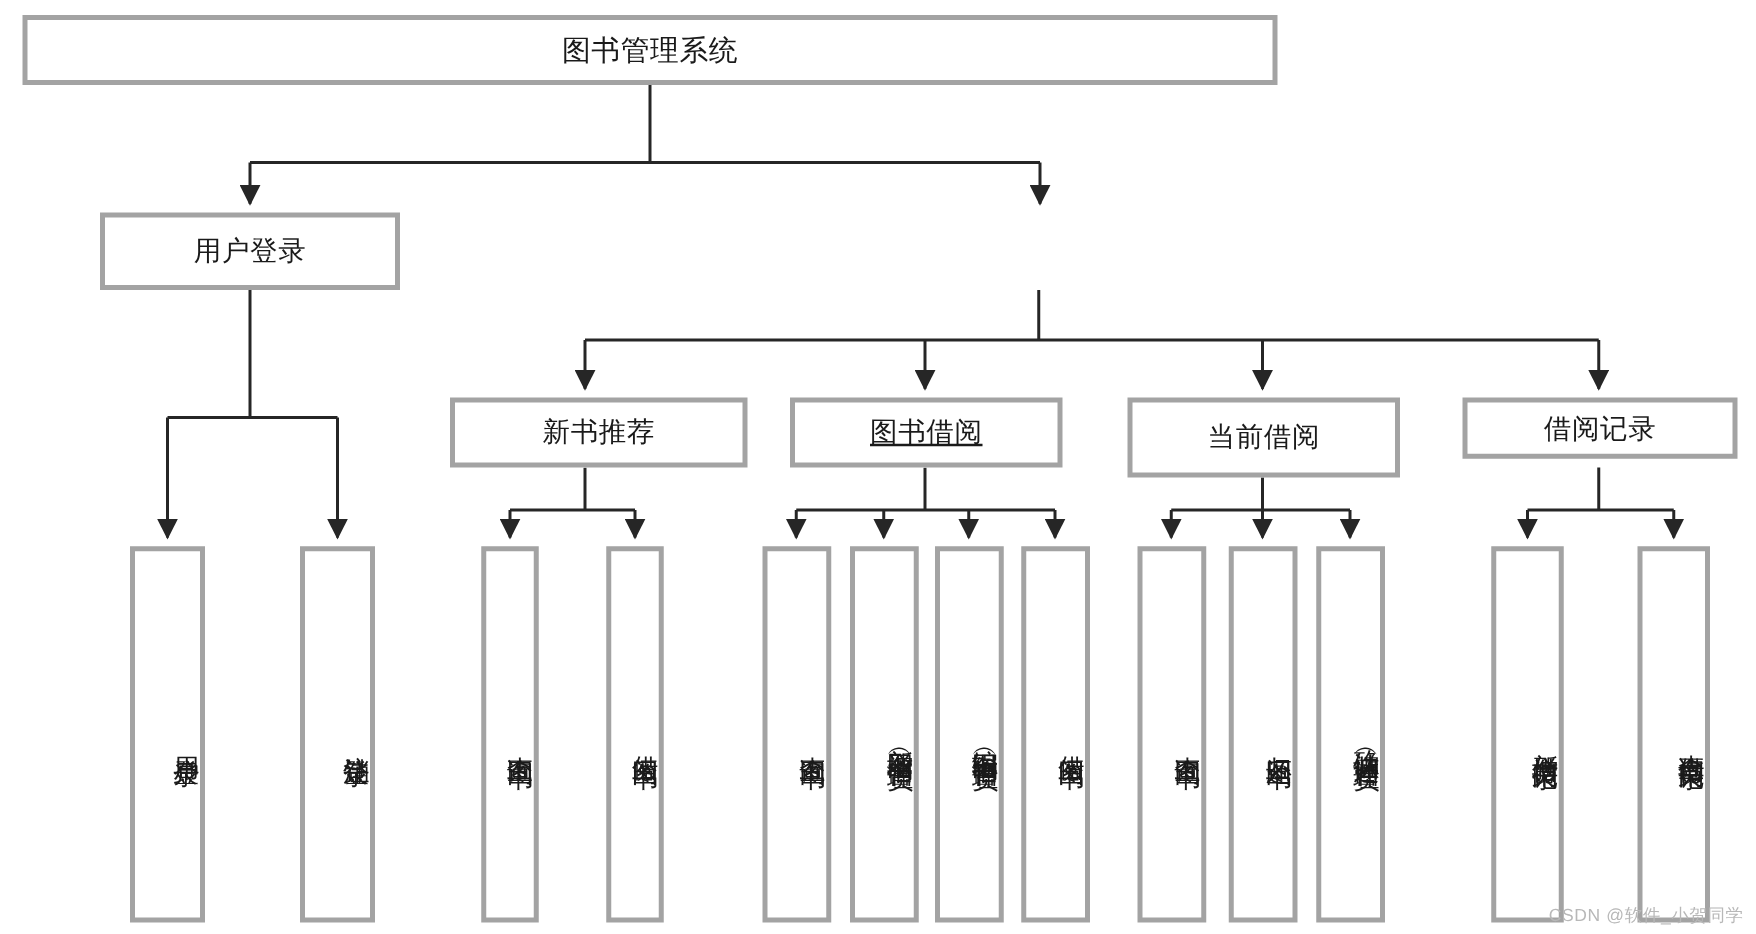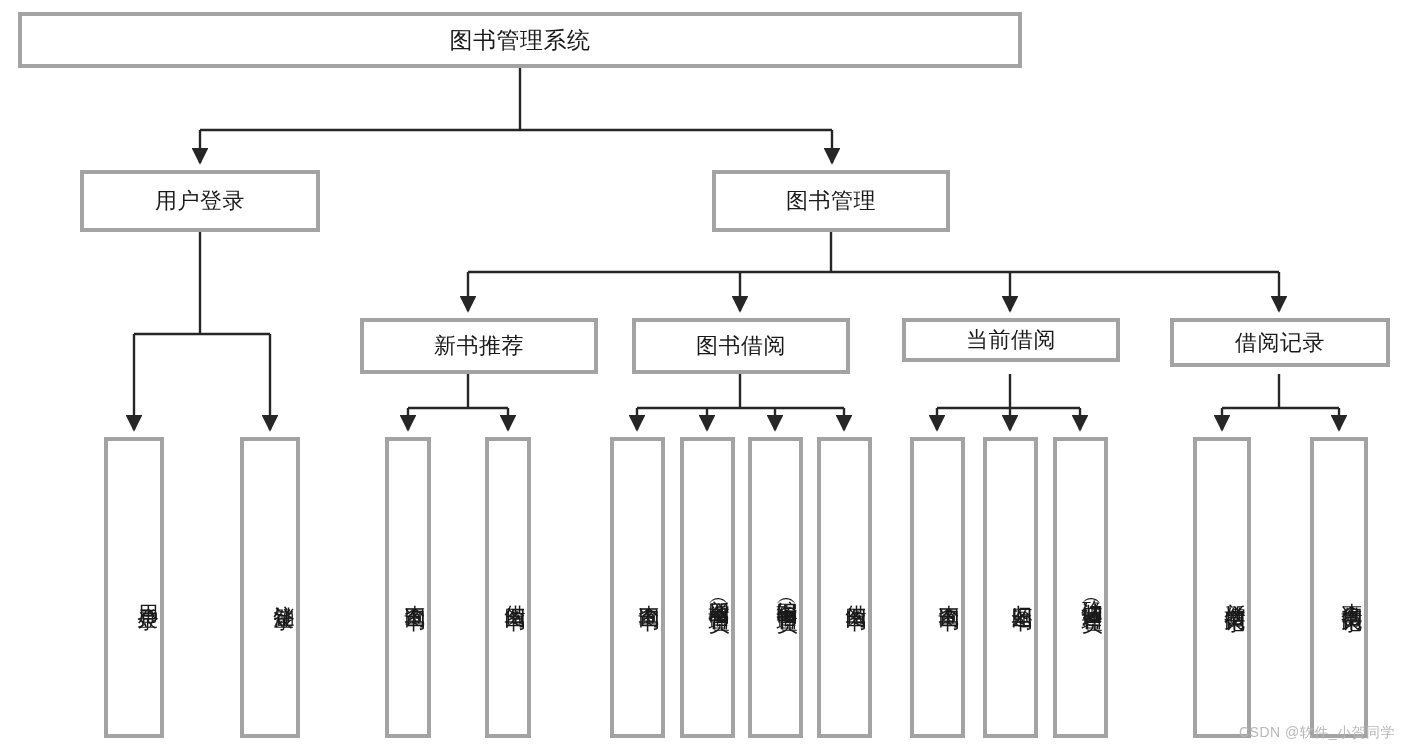--- a/index.html
+++ b/index.html
@@ -123,31 +123,28 @@
     </g>
   </svg>
 
   <div class="node horiz root" style="left:18px; top:12px; width:1004px; height:56px;">
     <span>图书管理系统</span>
   </div>
 
   <div class="node horiz" style="left:80px; top:170px; width:240px; height:62px;">
     <span>用户登录</span>
   </div>
-  <div class="node horiz" style="left:712px; top:170px; width:238px; height:62px;">
-    <span>图书管理</span>
-  </div>
 
   <div class="node horiz" style="left:360px; top:318px; width:238px; height:56px;">
     <span>新书推荐</span>
   </div>
-  <div class="node horiz" style="left:632px; top:318px; width:218px; height:56px;">
+  <div class="node horiz" style="left:632px; top:318px; width:218px; height:56px;text-decoration:underline;">
     <span>图书借阅</span>
   </div>
-  <div class="node horiz" style="left:902px; top:318px; width:218px; height:44px;">
+  <div class="node horiz" style="left:902px; top:318px; width:218px; height:64px;">
     <span>当前借阅</span>
   </div>
   <div class="node horiz" style="left:1170px; top:318px; width:220px; height:49px;">
     <span>借阅记录</span>
   </div>
 
   <div class="node vert" style="left:104px; top:437px; width:60px; height:301px;">
     <span class="vlabel">用户登录</span>
   </div>
   <div class="node vert" style="left:240px; top:437px; width:60px; height:301px;">

